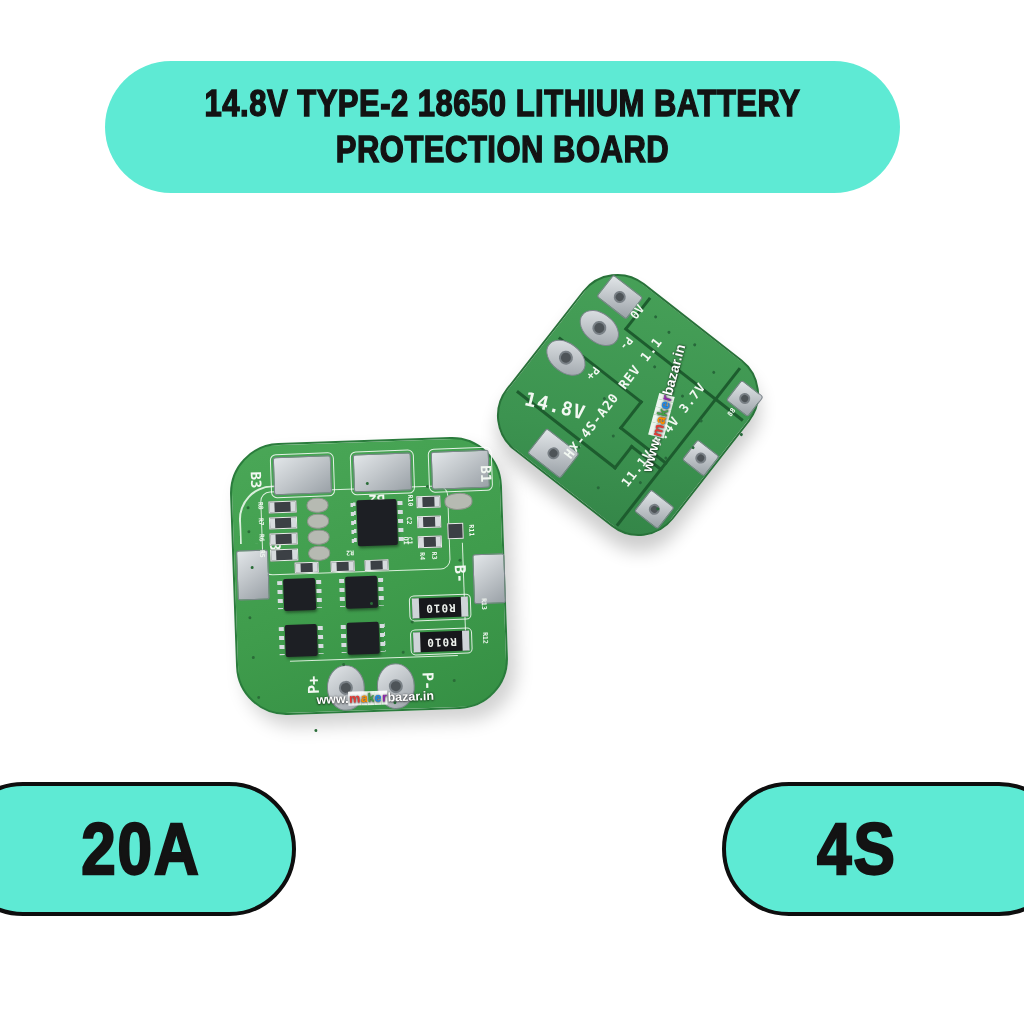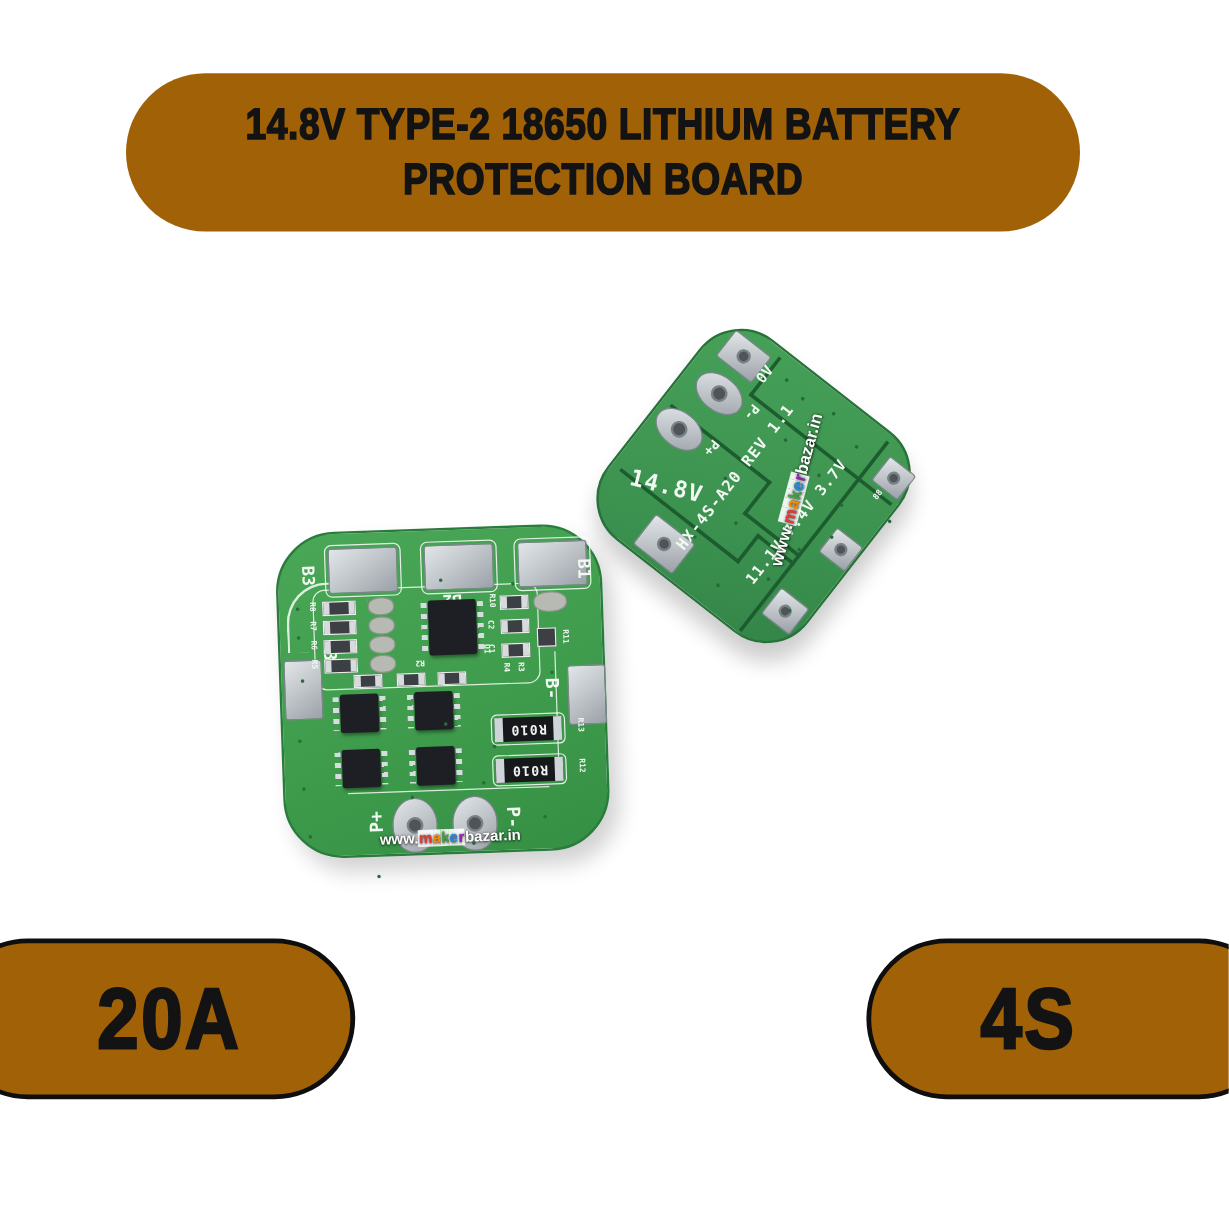--- a/index.html
+++ b/index.html
@@ -1,20 +1,20 @@
 <!DOCTYPE html>
 <html><head>
 <meta charset="utf-8">
 <style>
   html,body{margin:0;padding:0;background:#ffffff;}
   .stage{position:relative;width:1024px;height:1024px;background:#ffffff;overflow:hidden;
          font-family:"Liberation Sans", sans-serif;}
 
   
-  .pill{position:absolute;background:#a16207;}
+  .pill{position:absolute;background:#5eead4;}
   .banner{left:105px;top:61px;width:795px;height:132px;border-radius:66px;
           display:flex;flex-direction:column;align-items:center;justify-content:center;gap:10px;}
   .banner-line{font-weight:800;font-size:31px;letter-spacing:.5px;color:#131313;
                transform:scaleY(1.18);transform-origin:center;white-space:nowrap;
                -webkit-text-stroke:1.2px #131313;}
   .badge{height:134px;border-radius:67px;border:4px solid #0e0e0e;box-sizing:border-box;
          display:flex;align-items:center;justify-content:center;}
   .badge-left{left:-44px;top:782px;width:340px;padding-left:30px;}
   .badge-right{left:722px;top:782px;width:344px;padding-right:74px;}
   .badge-text{font-weight:800;font-size:62px;color:#131313;transform:scaleY(1.15);

